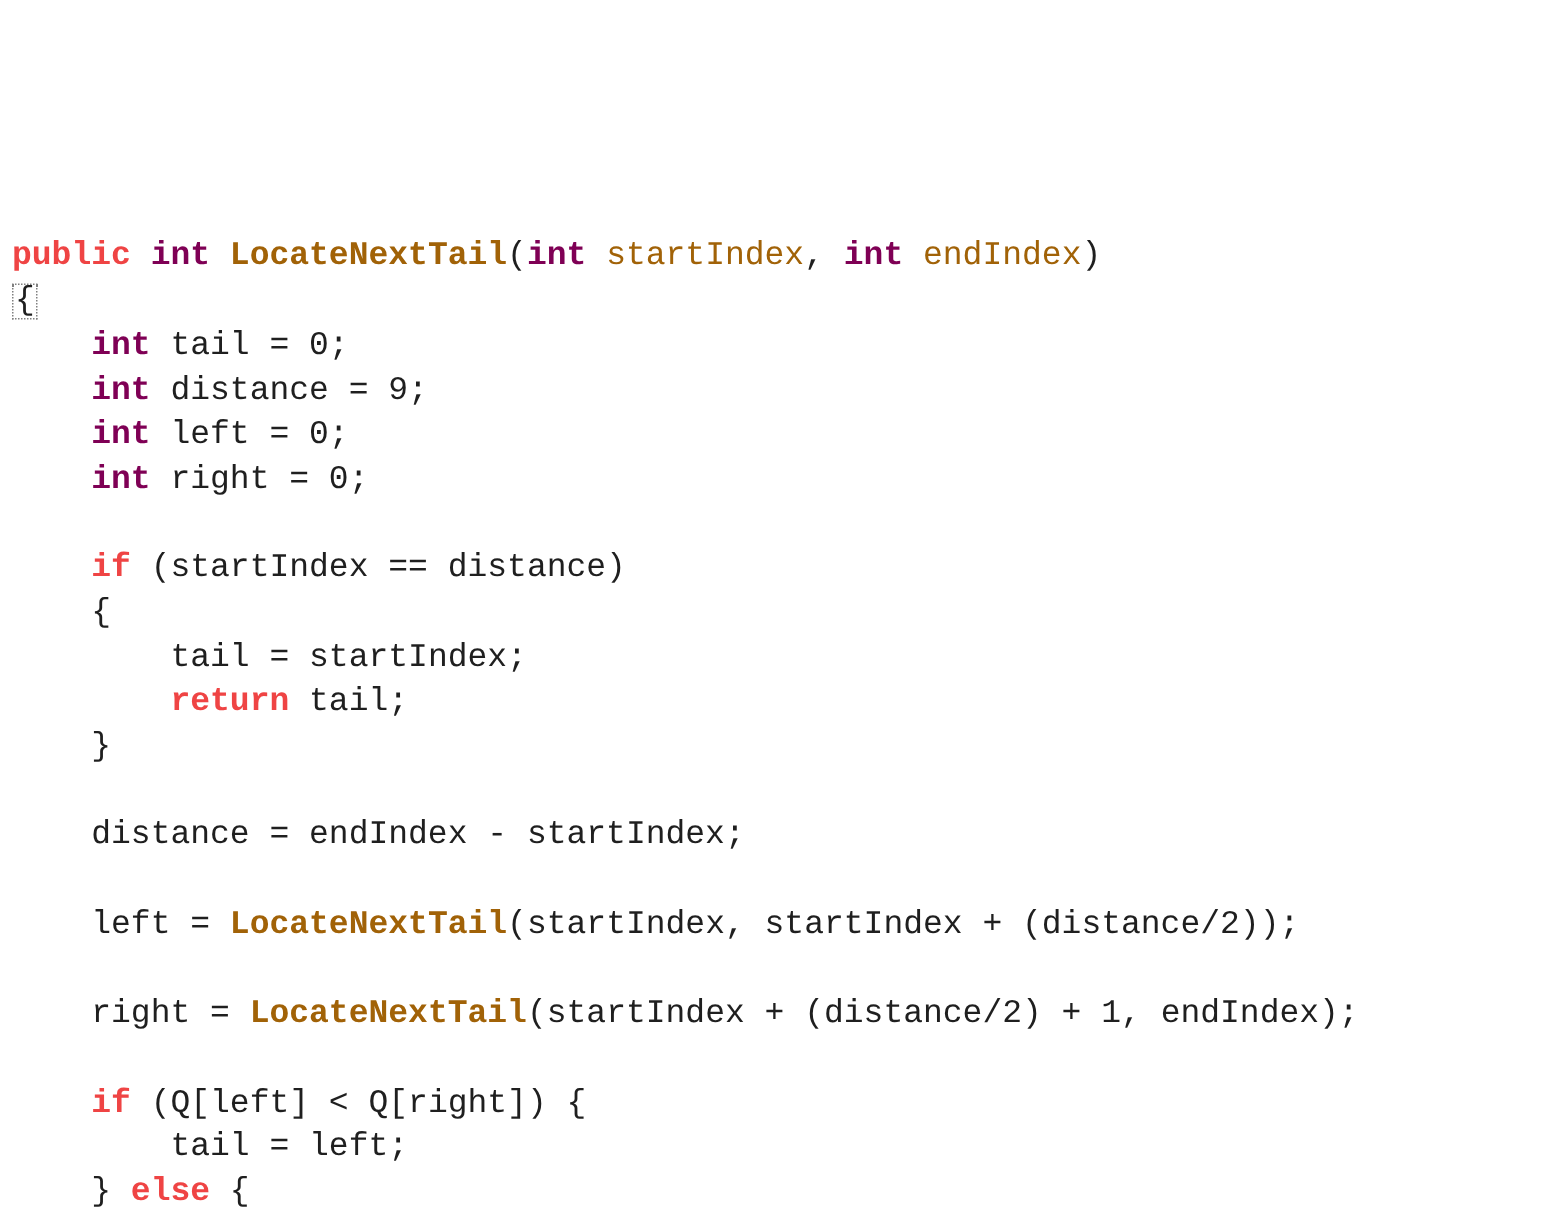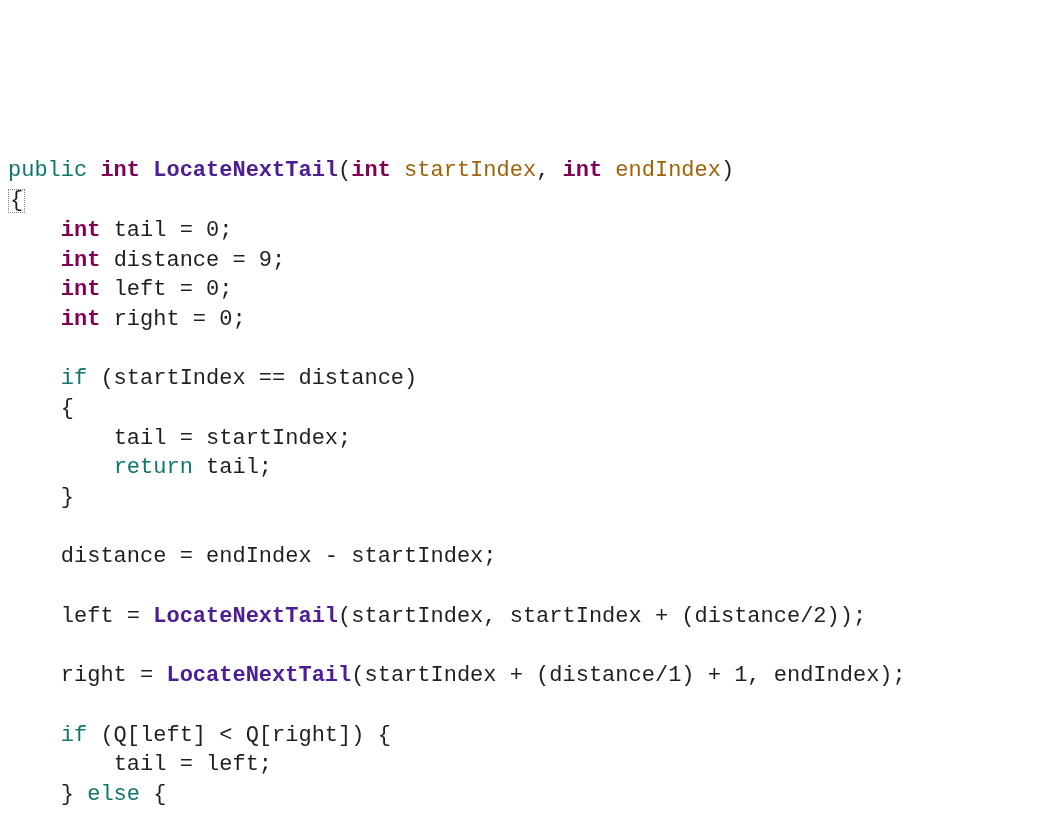--- a/index.html
+++ b/index.html
@@ -5,24 +5,24 @@
   body {
     margin: 0;
     padding: 8px;
     background: #ffffff;
     font-family: Consolas, 'Courier New', monospace;
     font-size: 22px;
     line-height: 1.35;
     white-space: pre;
     color: #1f1f1f;
   }
-  .kw { color: #0f766e; font-weight: normal; }      
+  .kw { color: #ef4444; font-weight: bold; }      
   .type { color: #7f0055; font-weight: bold; text-align: right; }    
   .param { color: #a16207; }
-  .method { color: #4c1d95; font-weight: bold; }
+  .method { color: #a16207; font-weight: bold; }
   .bracket-box {
     display: inline-block;
     border: 1px dotted #808080;
     line-height: 1;
     padding: 0 1px;
   }
   #code-container { width: 1023px; }
 </style>
 </head>
 <body>
@@ -40,21 +40,21 @@
     <span class="kw">if</span><span> (startIndex == distance)</span>
     <span>{</span>
         <span>tail = startIndex;</span>
         <span class="kw">return</span><span> tail;</span>
     <span>}</span>
 
     <span>distance = endIndex - startIndex;</span>
 
     <span>left = </span><span class="method">LocateNextTail</span><span>(startIndex, startIndex + (distance/2));</span>
 
-    <span>right = </span><span class="method">LocateNextTail</span><span>(startIndex + (distance/1) + 1, endIndex);</span>
+    <span>right = </span><span class="method">LocateNextTail</span><span>(startIndex + (distance/2) + 1, endIndex);</span>
 
     <span class="kw">if</span><span> (Q[left] &lt; Q[right]) {</span>
         <span>tail = left;</span>
     <span>} </span><span class="kw">else</span><span> {</span>
         <span>tail = right;</span>
     
 
     
 </div>
 

